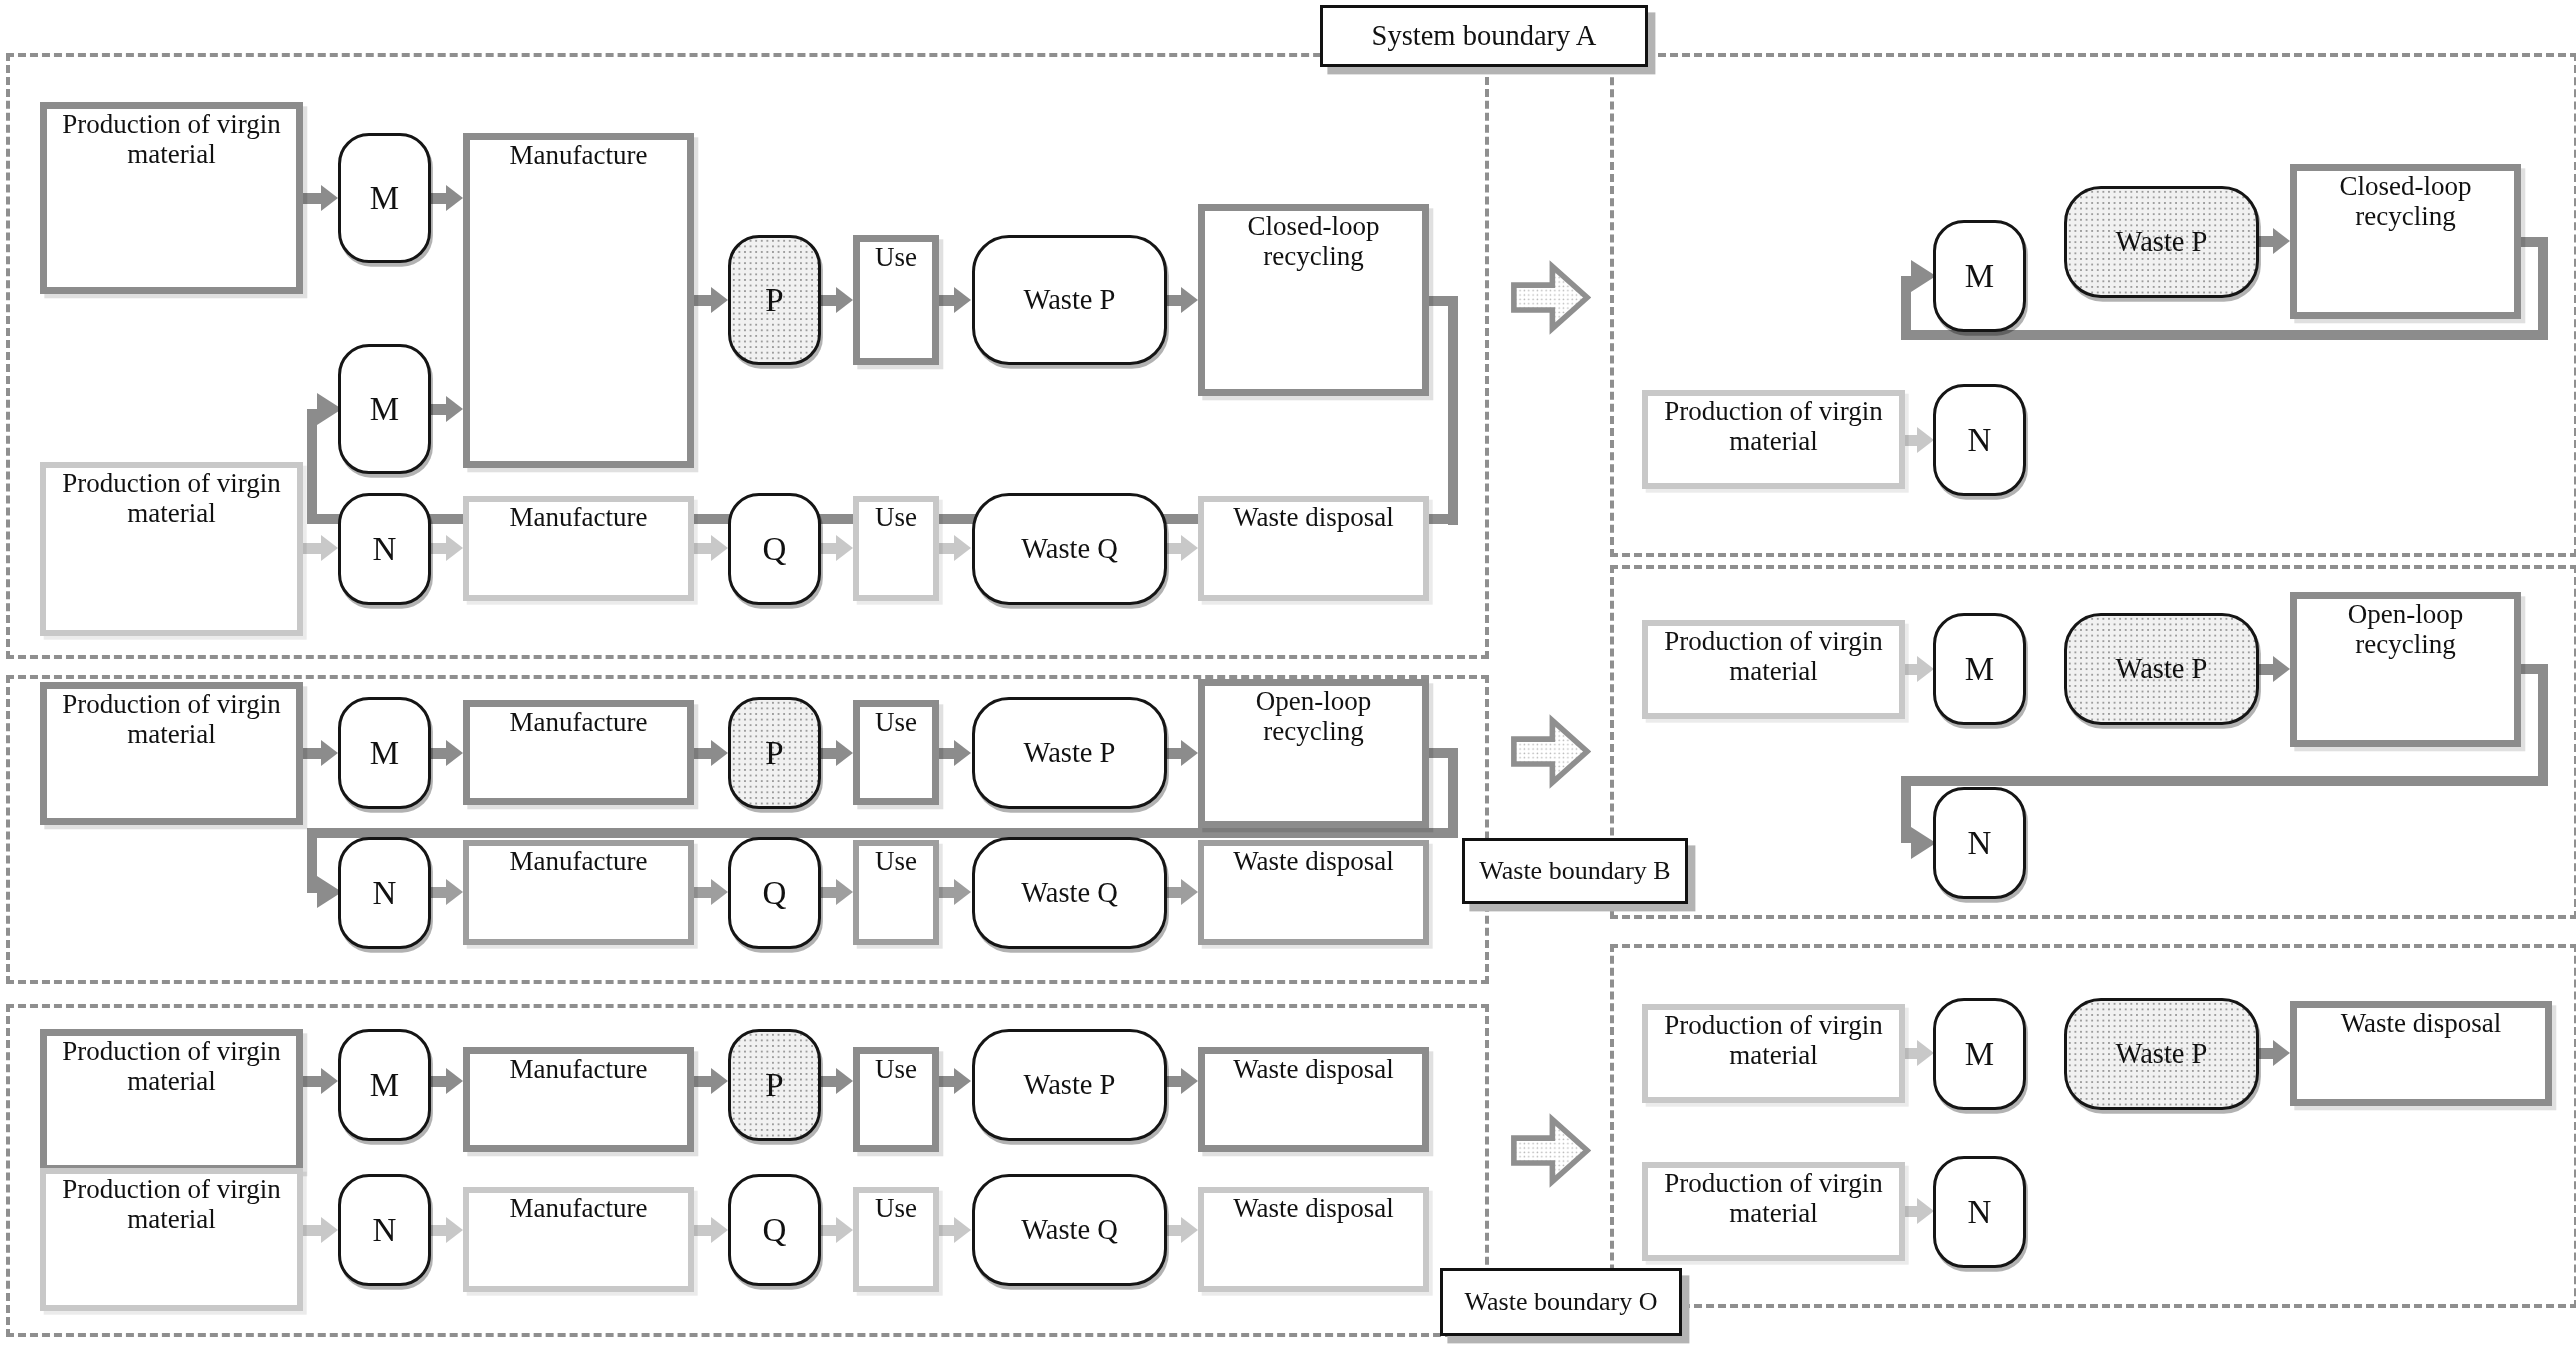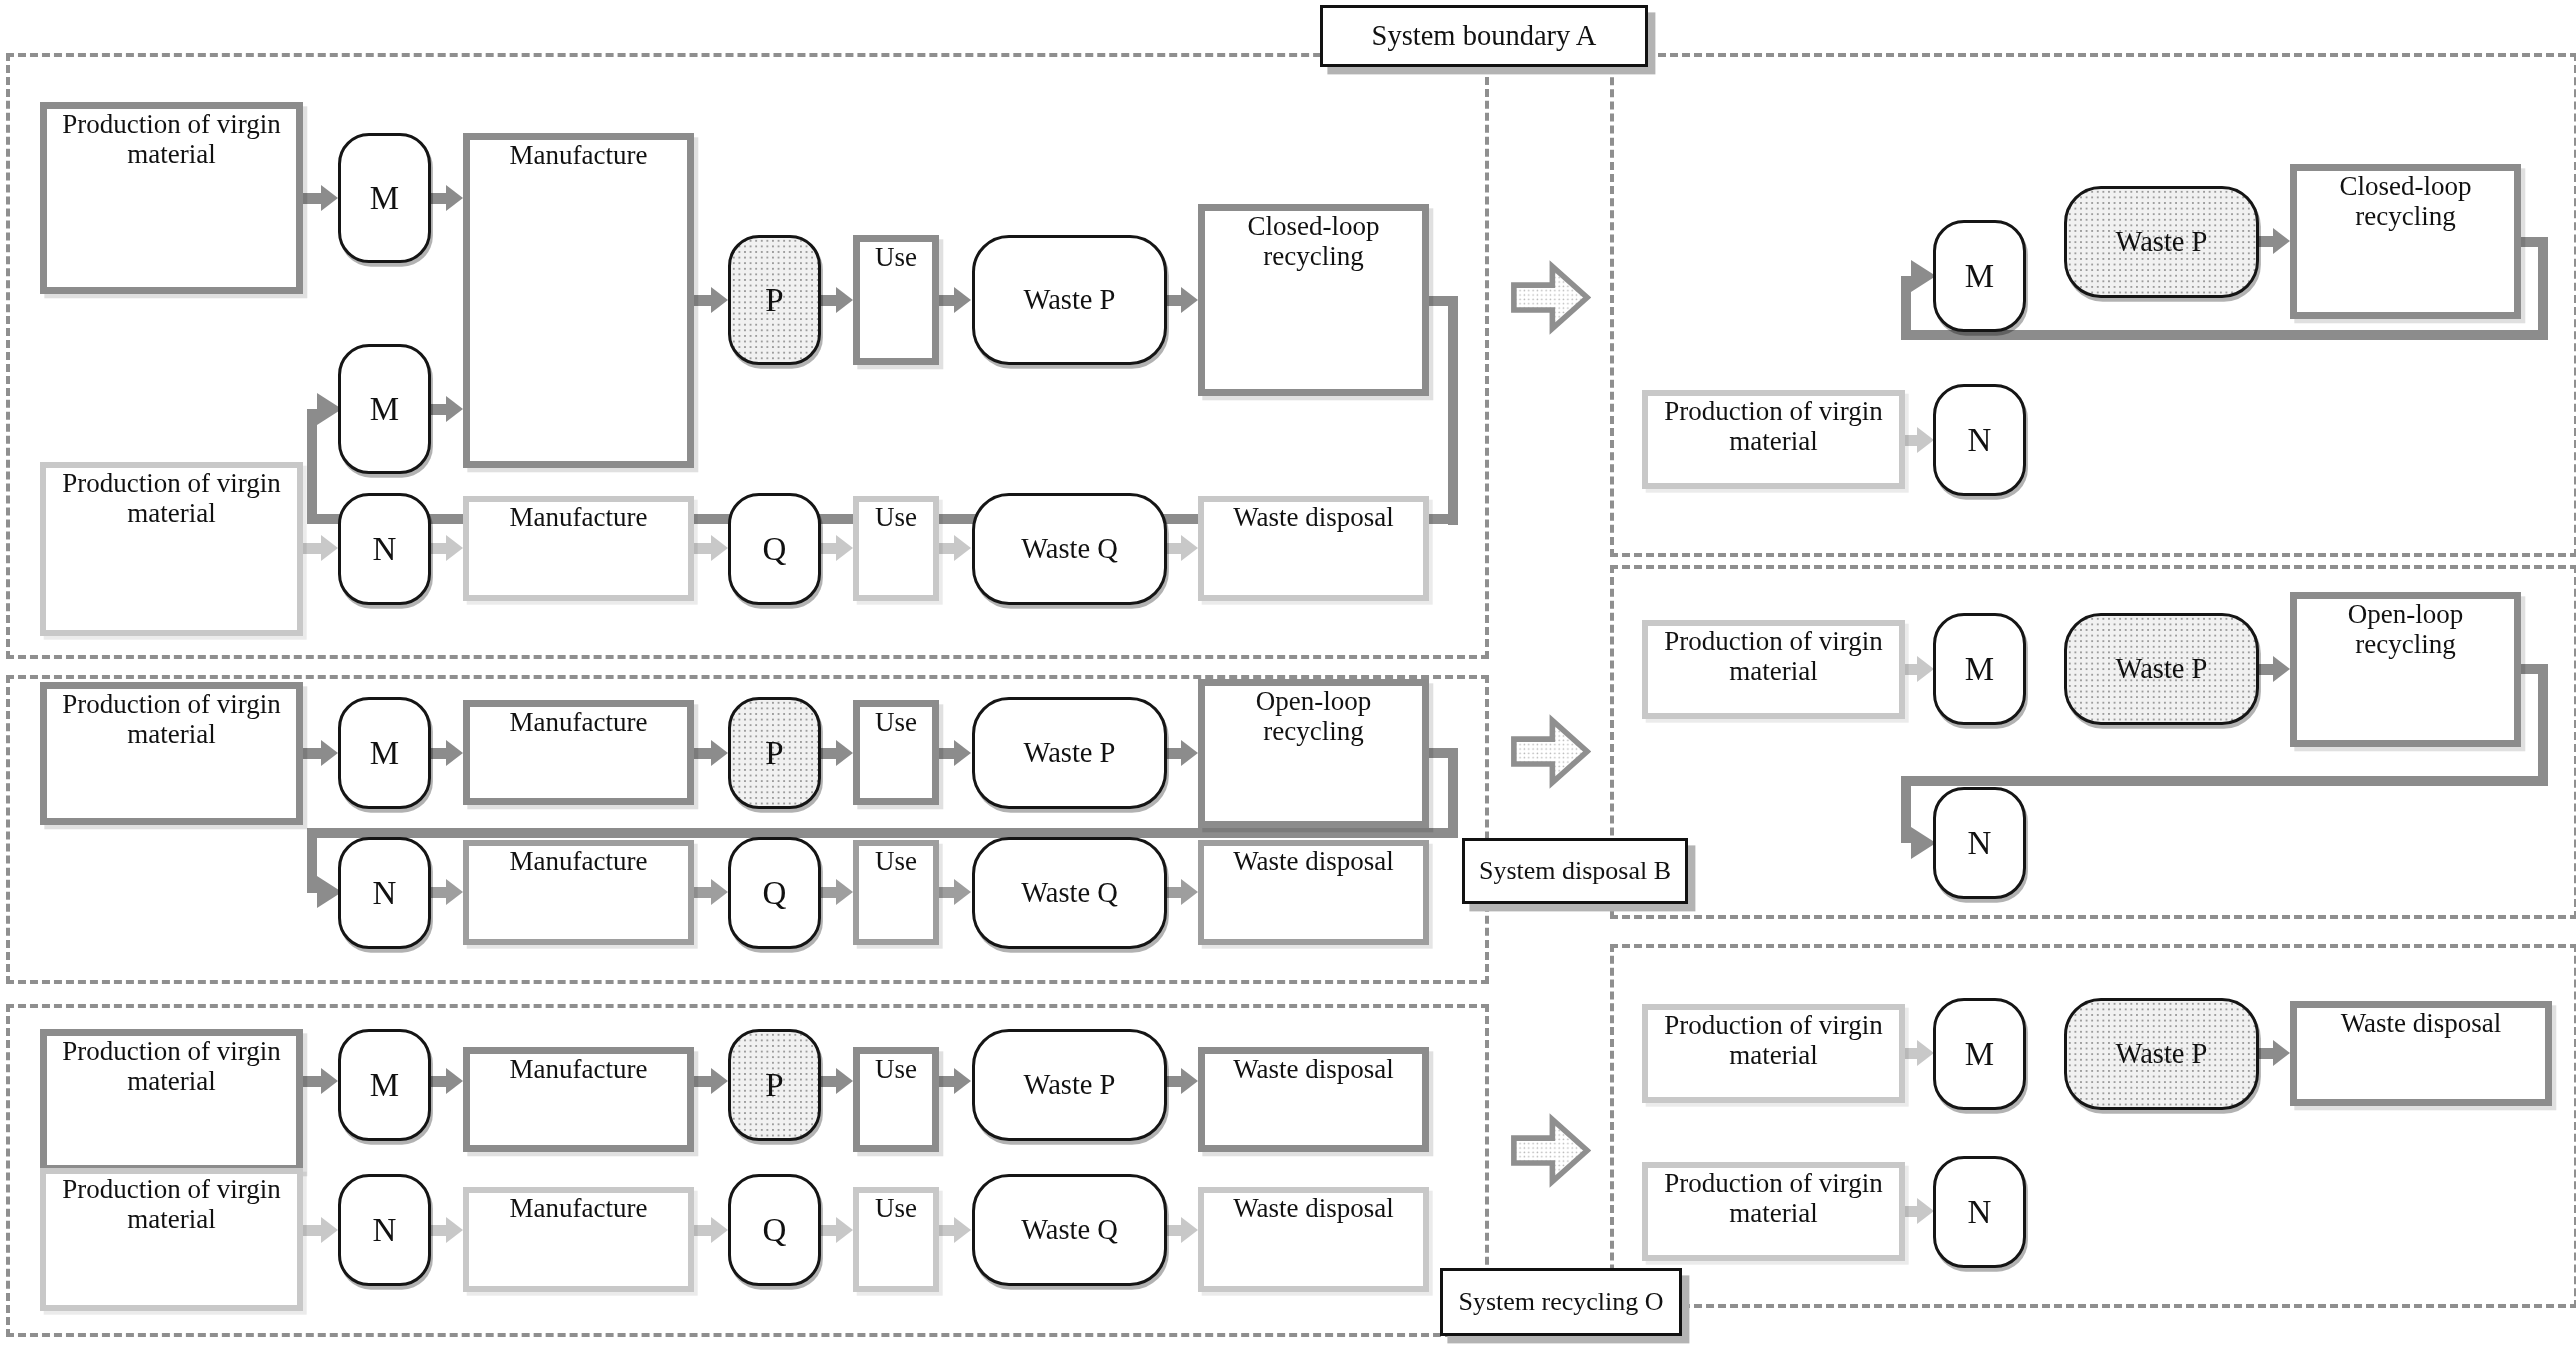--- a/index.html
+++ b/index.html
@@ -457,19 +457,19 @@
           <pattern id="bdot2" width="7" height="7" patternUnits="userSpaceOnUse">
             <circle cx="2" cy="2" r="1.3" fill="#b5b5b5"></circle>
           </pattern>
         </defs>
         <polygon points="6,42 68,42 68,12 124,62 68,112 68,82 6,82" fill="url(#bdot2)" stroke="#8f8f8f" stroke-width="9" stroke-linejoin="miter"></polygon>
       </svg></div>
     <div class="bnd" style="left: 1320px; top: 5px; width: 328px; height: 62px;">
       <span class="txt">System boundary A</span>
     </div>
     <div class="bnd" style="left: 1462px; top: 838px; width: 226px; height: 66px;">
-      <span class="txt" style="font-size: 26px;">System disposal B</span>
+      <span class="txt" style="font-size: 26px;">Waste boundary B</span>
     </div>
     <div class="bnd" style="left: 1440px; top: 1268px; width: 242px; height: 68px;">
-      <span class="txt" style="font-size: 26px;">System recycling O</span>
+      <span class="txt" style="font-size: 26px;">Waste boundary O</span>
     </div>
   </div>
 
 
 </body></html>

